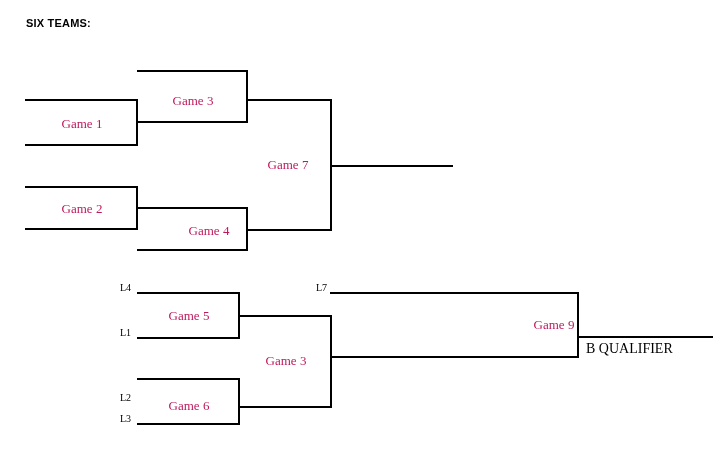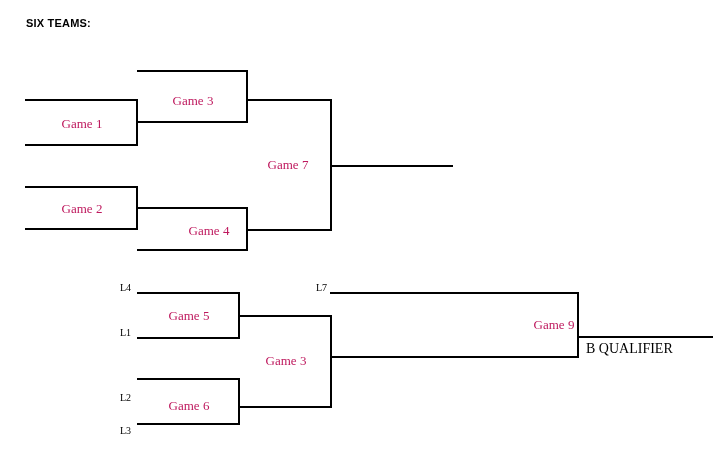--- a/index.html
+++ b/index.html
@@ -121,18 +121,18 @@
   <div class="node-label" style="left:209px; top:231px;">Game 4</div>
   <div class="node-label" style="left:288px; top:165px;">Game 7</div>
   <div class="node-label" style="left:189px; top:316px;">Game 5</div>
   <div class="node-label" style="left:189px; top:406px;">Game 6</div>
   <div class="node-label" style="left:286px; top:361px;">Game 3</div>
   <div class="node-label" style="left:522px; top:325px;margin-left:32px;">Game 9</div>
 
   <div class="seed-label" style="left:131px; top:287px;">L4</div>
   <div class="seed-label" style="left:131px; top:332px;">L1</div>
   <div class="seed-label" style="left:131px; top:373px;margin-top:24px;">L2</div>
-  <div class="seed-label" style="left:131px; top:418px;margin-top:12px;">L3</div>
+  <div class="seed-label" style="left:131px; top:418px;">L3</div>
   <div class="seed-label" style="left:327px; top:287px;">L7</div>
 
   <div class="qualifier-label" style="left:586px; top:341px;">B QUALIFIER</div>
 
 </div>
 
 </body></html>

